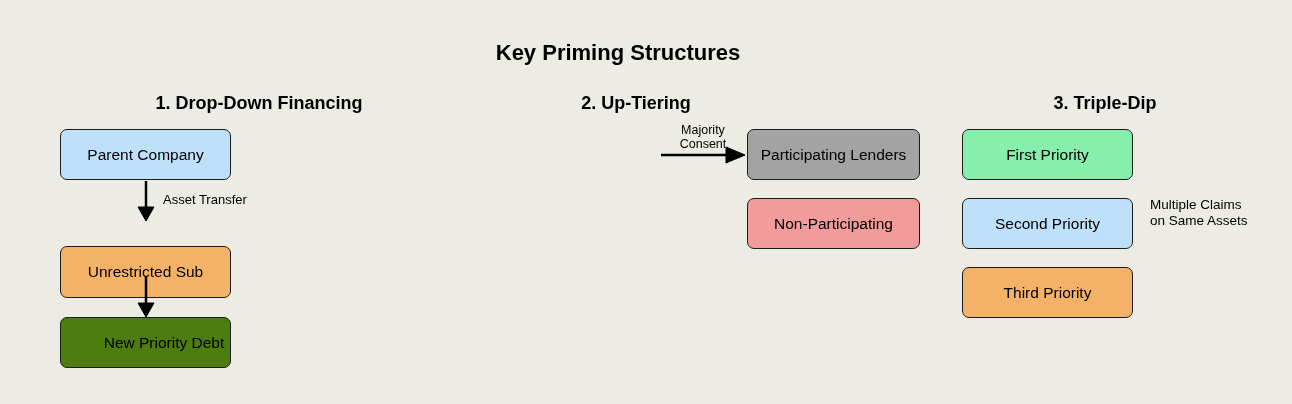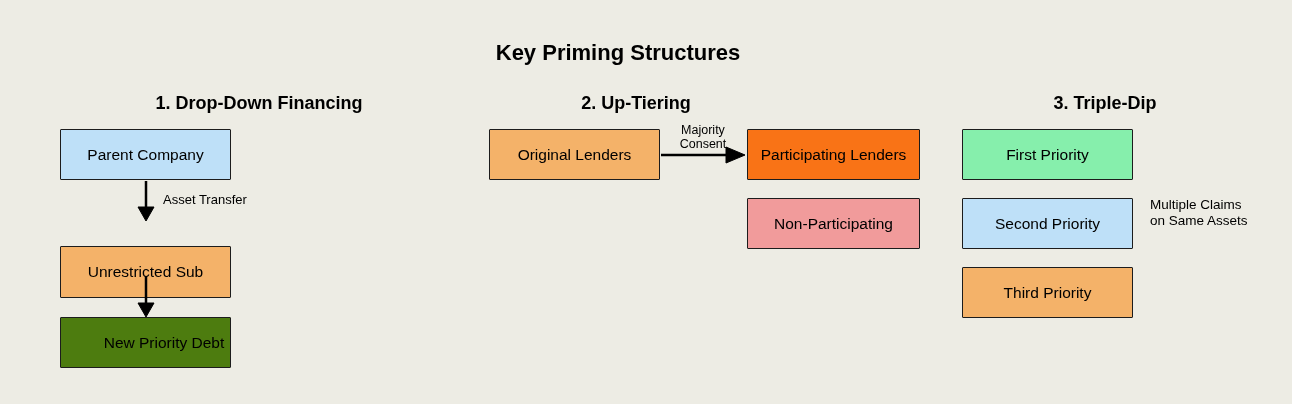--- a/index.html
+++ b/index.html
@@ -33,21 +33,21 @@
     white-space:nowrap;
   }
   .h-s1{left:259px;}
   .h-s2{left:636px;}
   .h-s3{left:1105px;}
   .node{
     position:absolute;
     width:171px;
     height:51px;
     border:1.6px solid #1c1c1c;
-    border-radius:1px;
+    border-radius:7px;
     display:flex;
     align-items:center;
     justify-content:center;
     font-size:15.5px;
     box-sizing:border-box;
     white-space:nowrap;
   }
   
   .s1-b1{left:60px;top:129px;}
   .s1-b2{left:60px;top:222px;height:52px;}
@@ -96,24 +96,21 @@
     <span>Parent Company</span>
   </div>
   <div class="node s1-b2" style="background: rgb(244, 178, 105); margin-top: 24px;">
     <span>Unrestricted Sub</span>
   </div>
   <div class="node s1-b3" style="background: #4d7c0f; padding-left: 37px;">
     <span>New Priority Debt</span>
   </div>
   <div class="edge-label lbl-asset">Asset Transfer</div>
 
-  <div class="node s2-b1" style="background: rgb(244, 178, 105);">
-    <span>Original Lenders</span>
-  </div>
-  <div class="node s2-b2" style="background: #f97316;">
+  <div class="node s2-b2" style="background: #a3a3a3;">
     <span>Participating Lenders</span>
   </div>
   <div class="node s2-b3" style="background: rgb(241, 155, 155);">
     <span>Non-Participating</span>
   </div>
   <div class="edge-label lbl-majority">
     <div>Majority</div>
     <div>Consent</div>
   </div>
 

